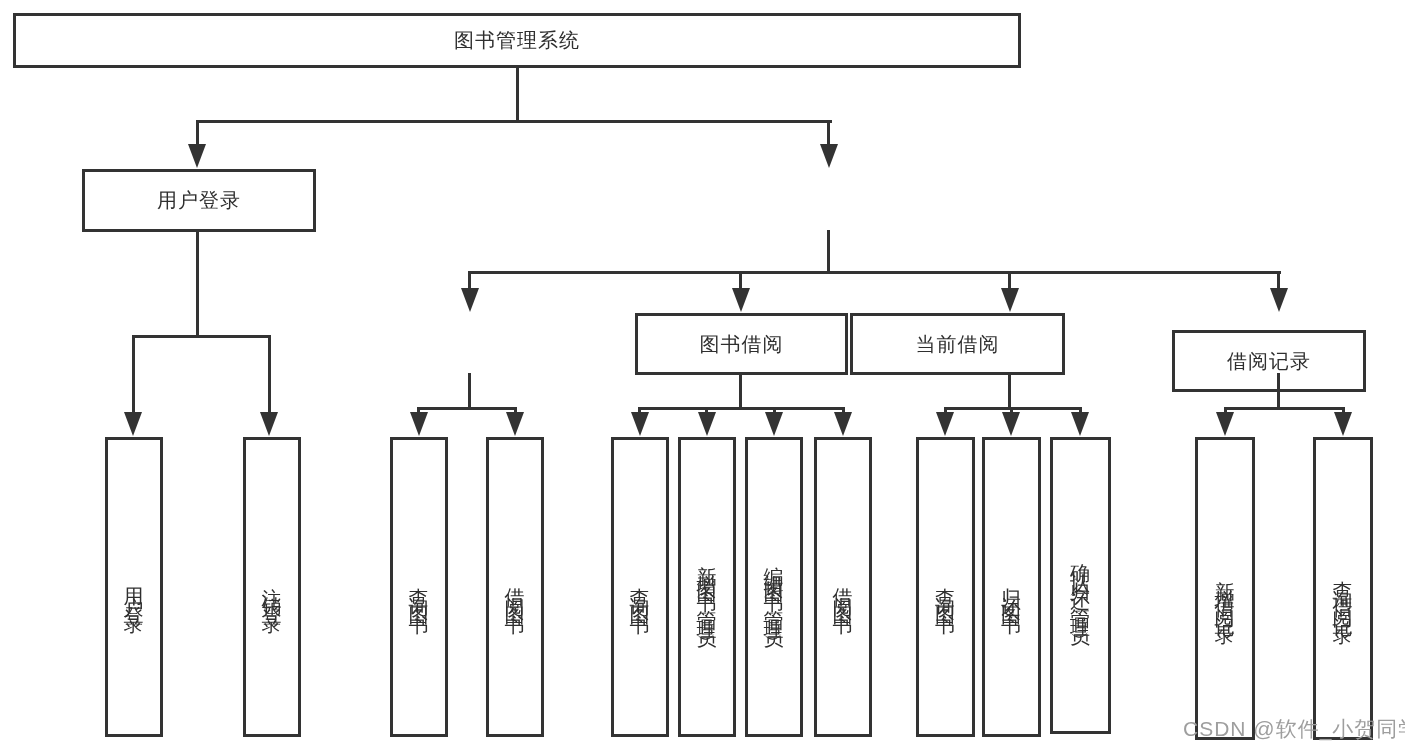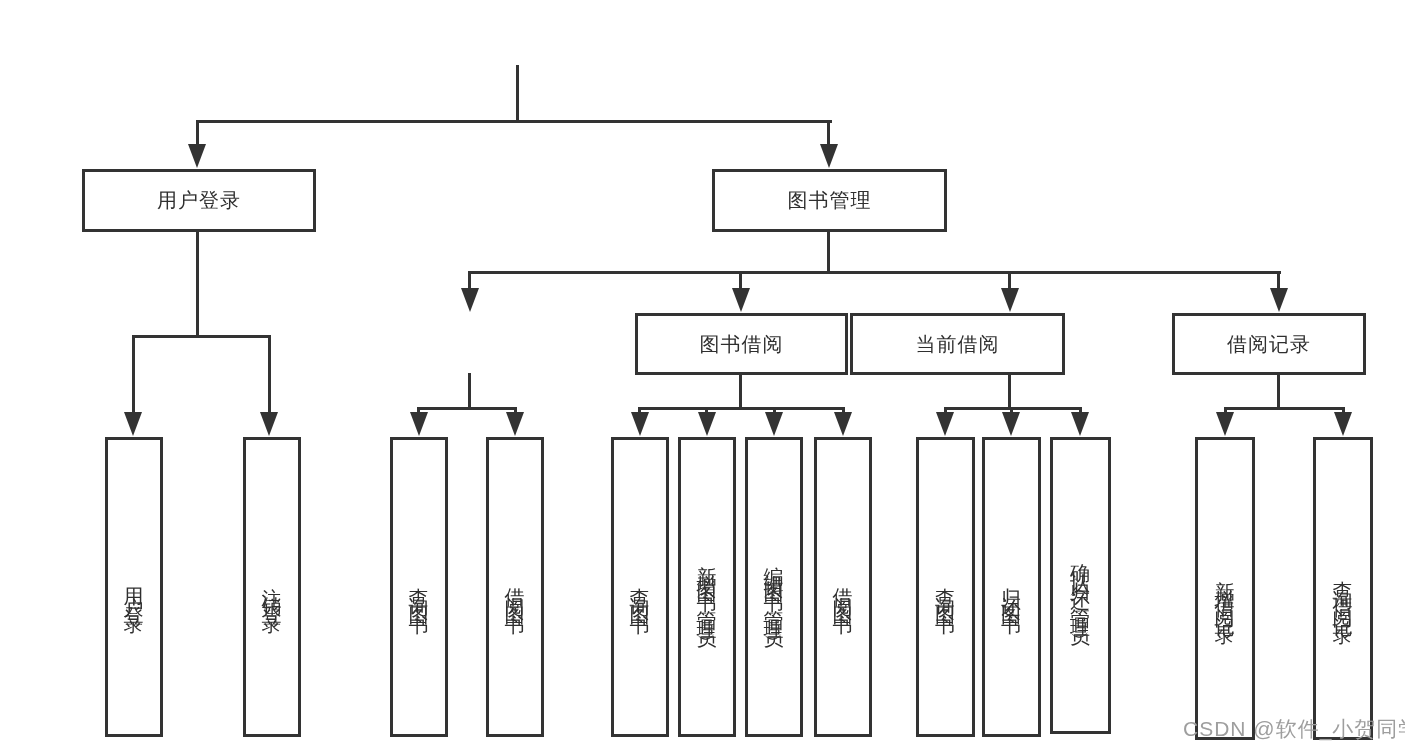--- a/index.html
+++ b/index.html
@@ -35,30 +35,30 @@
   .watermark{
     position:absolute;left:1183px;top:715px;font-size:21px;
     color:var(--wm);z-index:10;white-space:nowrap;letter-spacing:1px;
   }
 </style>
 </head>
 <body>
 
 <div id="canvas">
 
+  <div class="box h" style="left:13px;top:13px;width:1008px;height:55px;">图书管理系统</div>
 
   <div class="vline" style="left:516px;top:65px;height:57px;"></div>
   <div class="hline" style="left:196px;top:120px;width:636px;"></div>
   <div class="vline" style="left:196px;top:120px;height:28px;"></div>
   <div class="arrow" style="left:188px;top:144px;"></div>
   <div class="vline" style="left:827px;top:120px;height:28px;"></div>
   <div class="arrow" style="left:820px;top:144px;"></div>
 
   <div class="box h" style="left:82px;top:169px;width:234px;height:63px;">用户登录</div>
-  <div class="box h" style="left:712px;top:169px;width:235px;height:63px;">图书管理</div>
 
   <div class="vline" style="left:196px;top:230px;height:108px;"></div>
   <div class="hline" style="left:132px;top:335px;width:139px;"></div>
   <div class="vline" style="left:132px;top:335px;height:81px;"></div>
   <div class="arrow" style="left:124px;top:412px;"></div>
   <div class="vline" style="left:268px;top:335px;height:81px;"></div>
   <div class="arrow" style="left:260px;top:412px;"></div>
 
   <div class="vline" style="left:827px;top:230px;height:44px;"></div>
   <div class="hline" style="left:468px;top:271px;width:813px;"></div>
@@ -66,21 +66,21 @@
   <div class="arrow" style="left:461px;top:288px;"></div>
   <div class="vline" style="left:739px;top:271px;height:21px;"></div>
   <div class="arrow" style="left:732px;top:288px;"></div>
   <div class="vline" style="left:1008px;top:271px;height:21px;"></div>
   <div class="arrow" style="left:1001px;top:288px;"></div>
   <div class="vline" style="left:1277px;top:271px;height:21px;"></div>
   <div class="arrow" style="left:1270px;top:288px;"></div>
 
   <div class="box h" style="left:635px;top:313px;width:213px;height:62px;">图书借阅</div>
   <div class="box h" style="left:850px;top:313px;width:215px;height:62px;">当前借阅</div>
-  <div class="box h" style="left:1172px;top:313px;width:194px;height:62px;">借阅记录</div>
+  <div class="box h" style="left:1172px;top:330px;width:194px;height:62px;">借阅记录</div>
 
   <div class="vline" style="left:468px;top:373px;height:37px;"></div>
   <div class="hline" style="left:417px;top:407px;width:100px;"></div>
   <div class="vline" style="left:417px;top:407px;height:9px;"></div>
   <div class="arrow" style="left:410px;top:412px;"></div>
   <div class="vline" style="left:514px;top:407px;height:9px;"></div>
   <div class="arrow" style="left:506px;top:412px;"></div>
 
   <div class="vline" style="left:739px;top:373px;height:37px;"></div>
   <div class="hline" style="left:638px;top:407px;width:207px;"></div>

